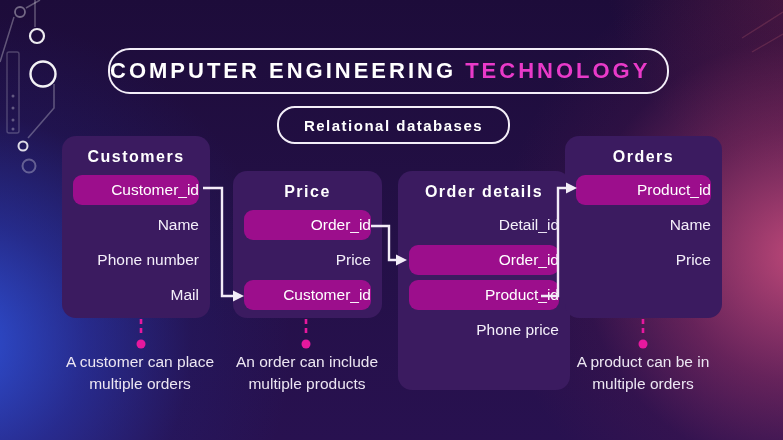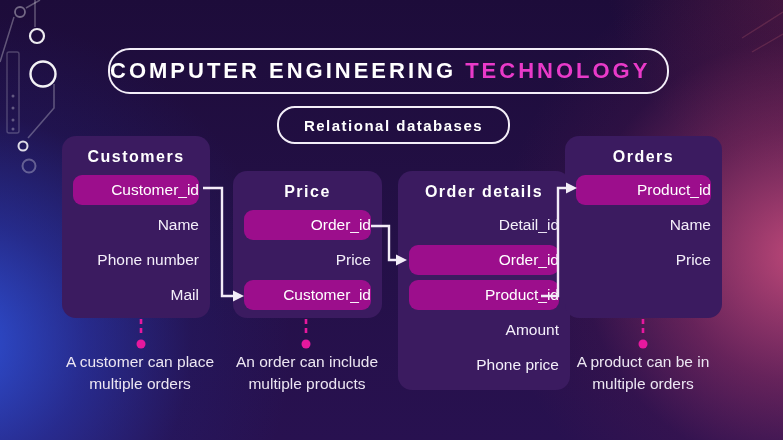--- a/index.html
+++ b/index.html
@@ -111,21 +111,20 @@
     <div class="row key">Order_id</div>
     <div class="row">Price</div>
     <div class="row key">Customer_id</div>
   </div>
 
   <div class="card card-orderdetails">
     <div class="card-title">Order details</div>
     <div class="row">Detail_id</div>
     <div class="row key">Order_id</div>
     <div class="row key">Product_id</div>
-    <div class="row">Amount</div>
     <div class="row">Phone price</div>
   </div>
 
   <div class="card card-product">
     <div class="card-title">Orders</div>
     <div class="row key">Product_id</div>
     <div class="row">Name</div>
     <div class="row">Price</div>
   </div>
 

